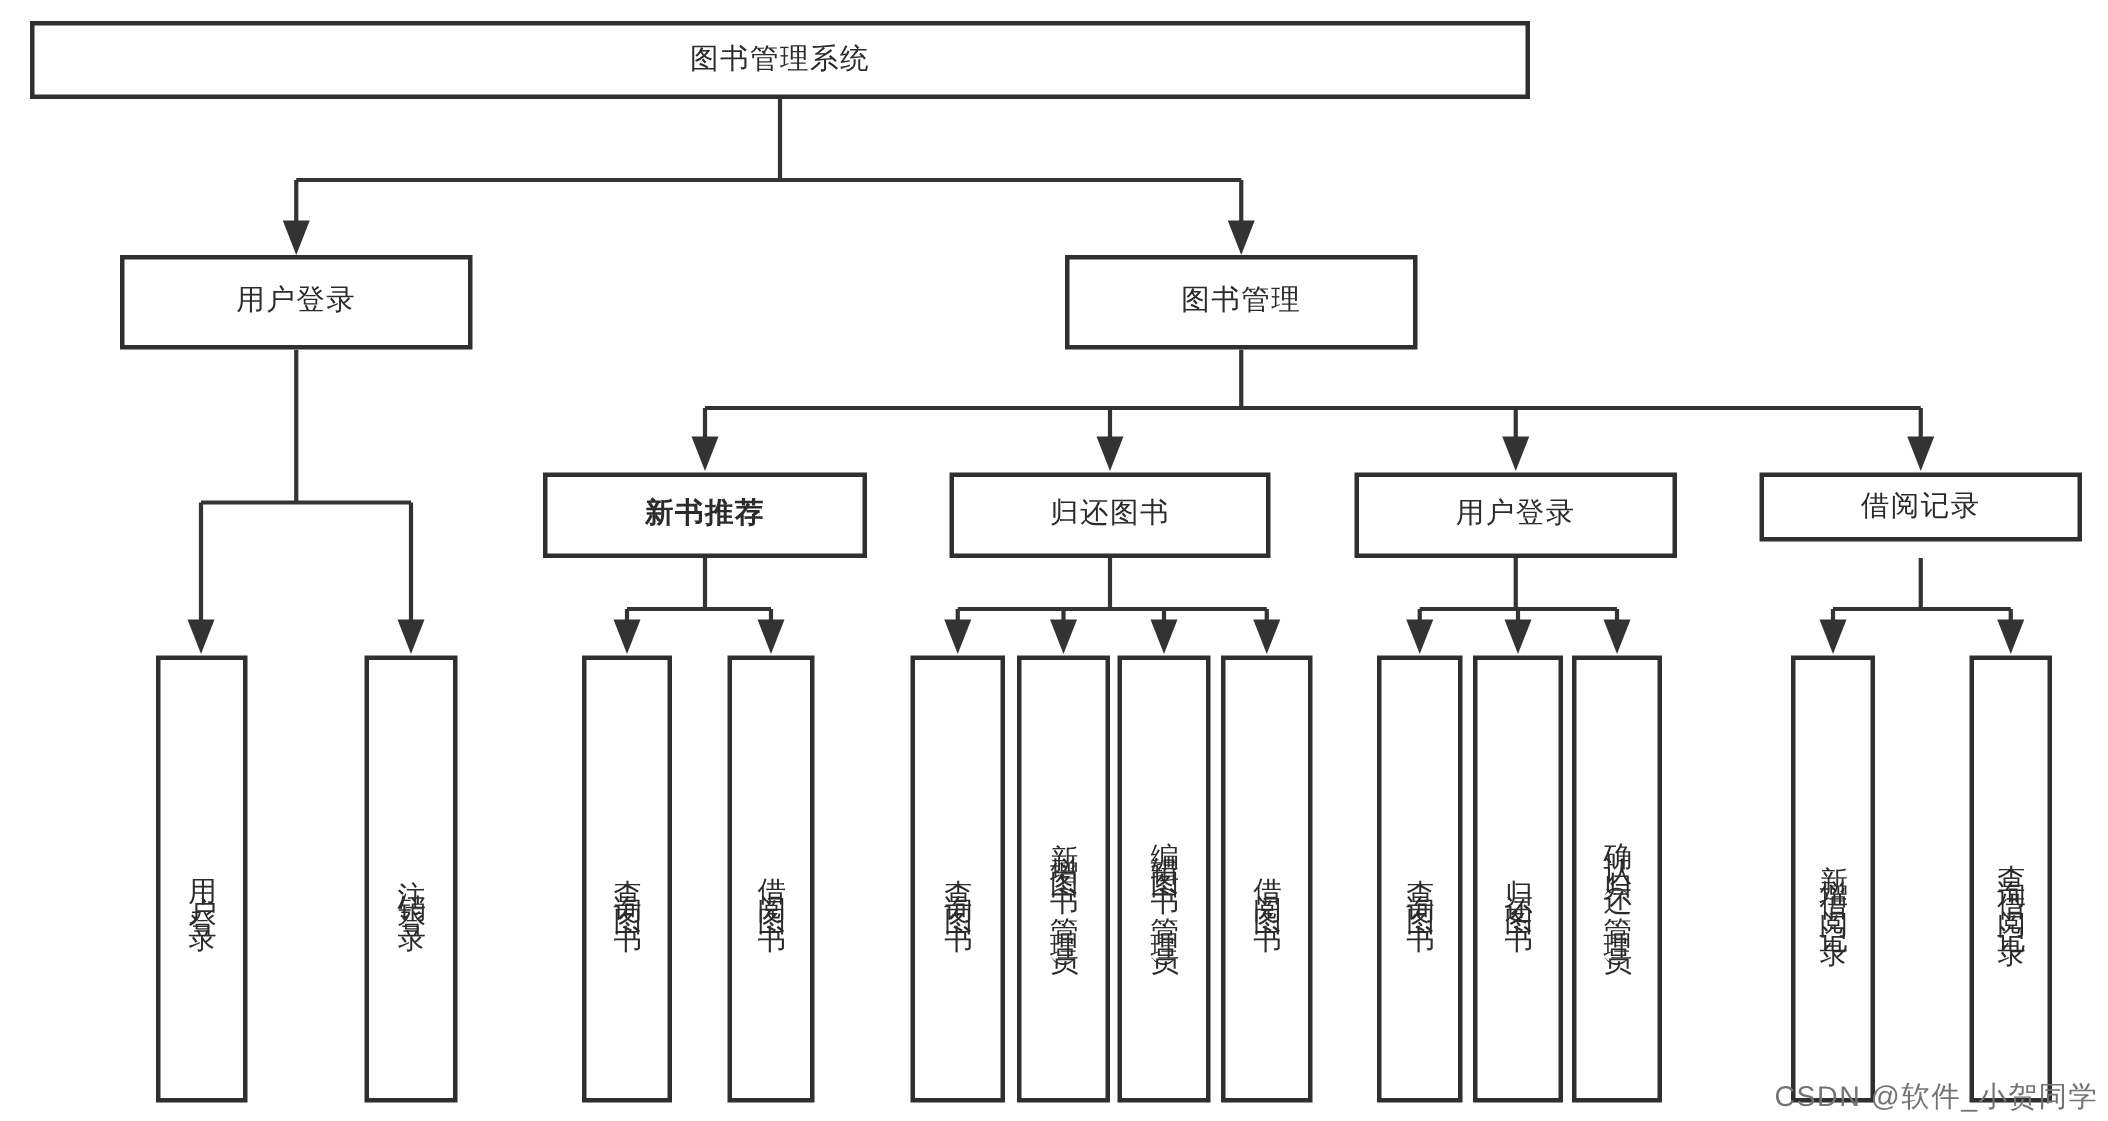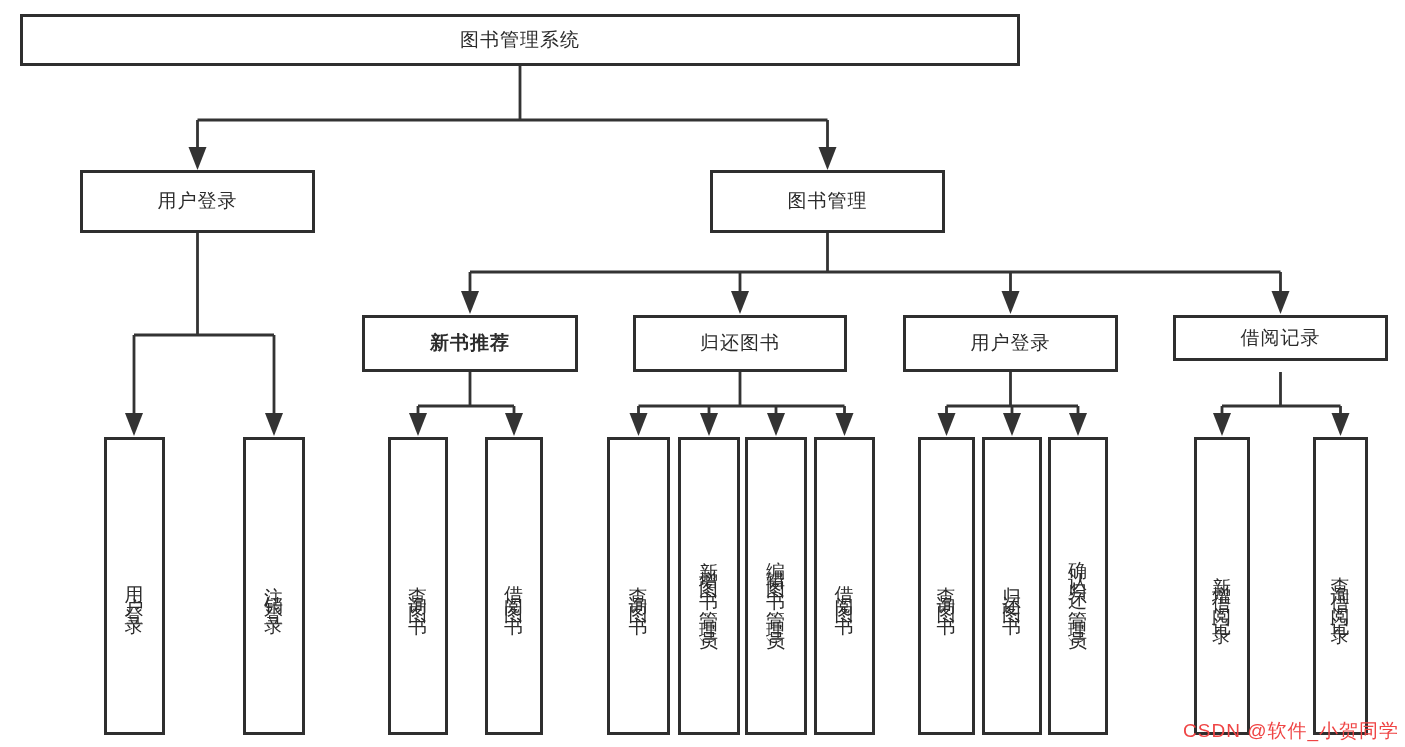--- a/index.html
+++ b/index.html
@@ -56,21 +56,21 @@
   .lf8  { left: 918px;  width: 57px; }
   .lf9  { left: 982px;  width: 60px; }
   .lf10 { left: 1048px; width: 60px; }
   .lf11 { left: 1194px; width: 56px; }
   .lf12 { left: 1313px; width: 55px; }
   .watermark {
     position: absolute;
     right: 6px;
     bottom: 3px;
     font-size: 19px;
-    color: #ef4444;
+    color: #737373;
     letter-spacing: 1px;
     z-index: 10;
   }
 </style>
 </head>
 <body>
 
 <div class="canvas">
 
   <svg class="wires" viewBox="0 0 1405 747" xmlns="http://www.w3.org/2000/svg">

